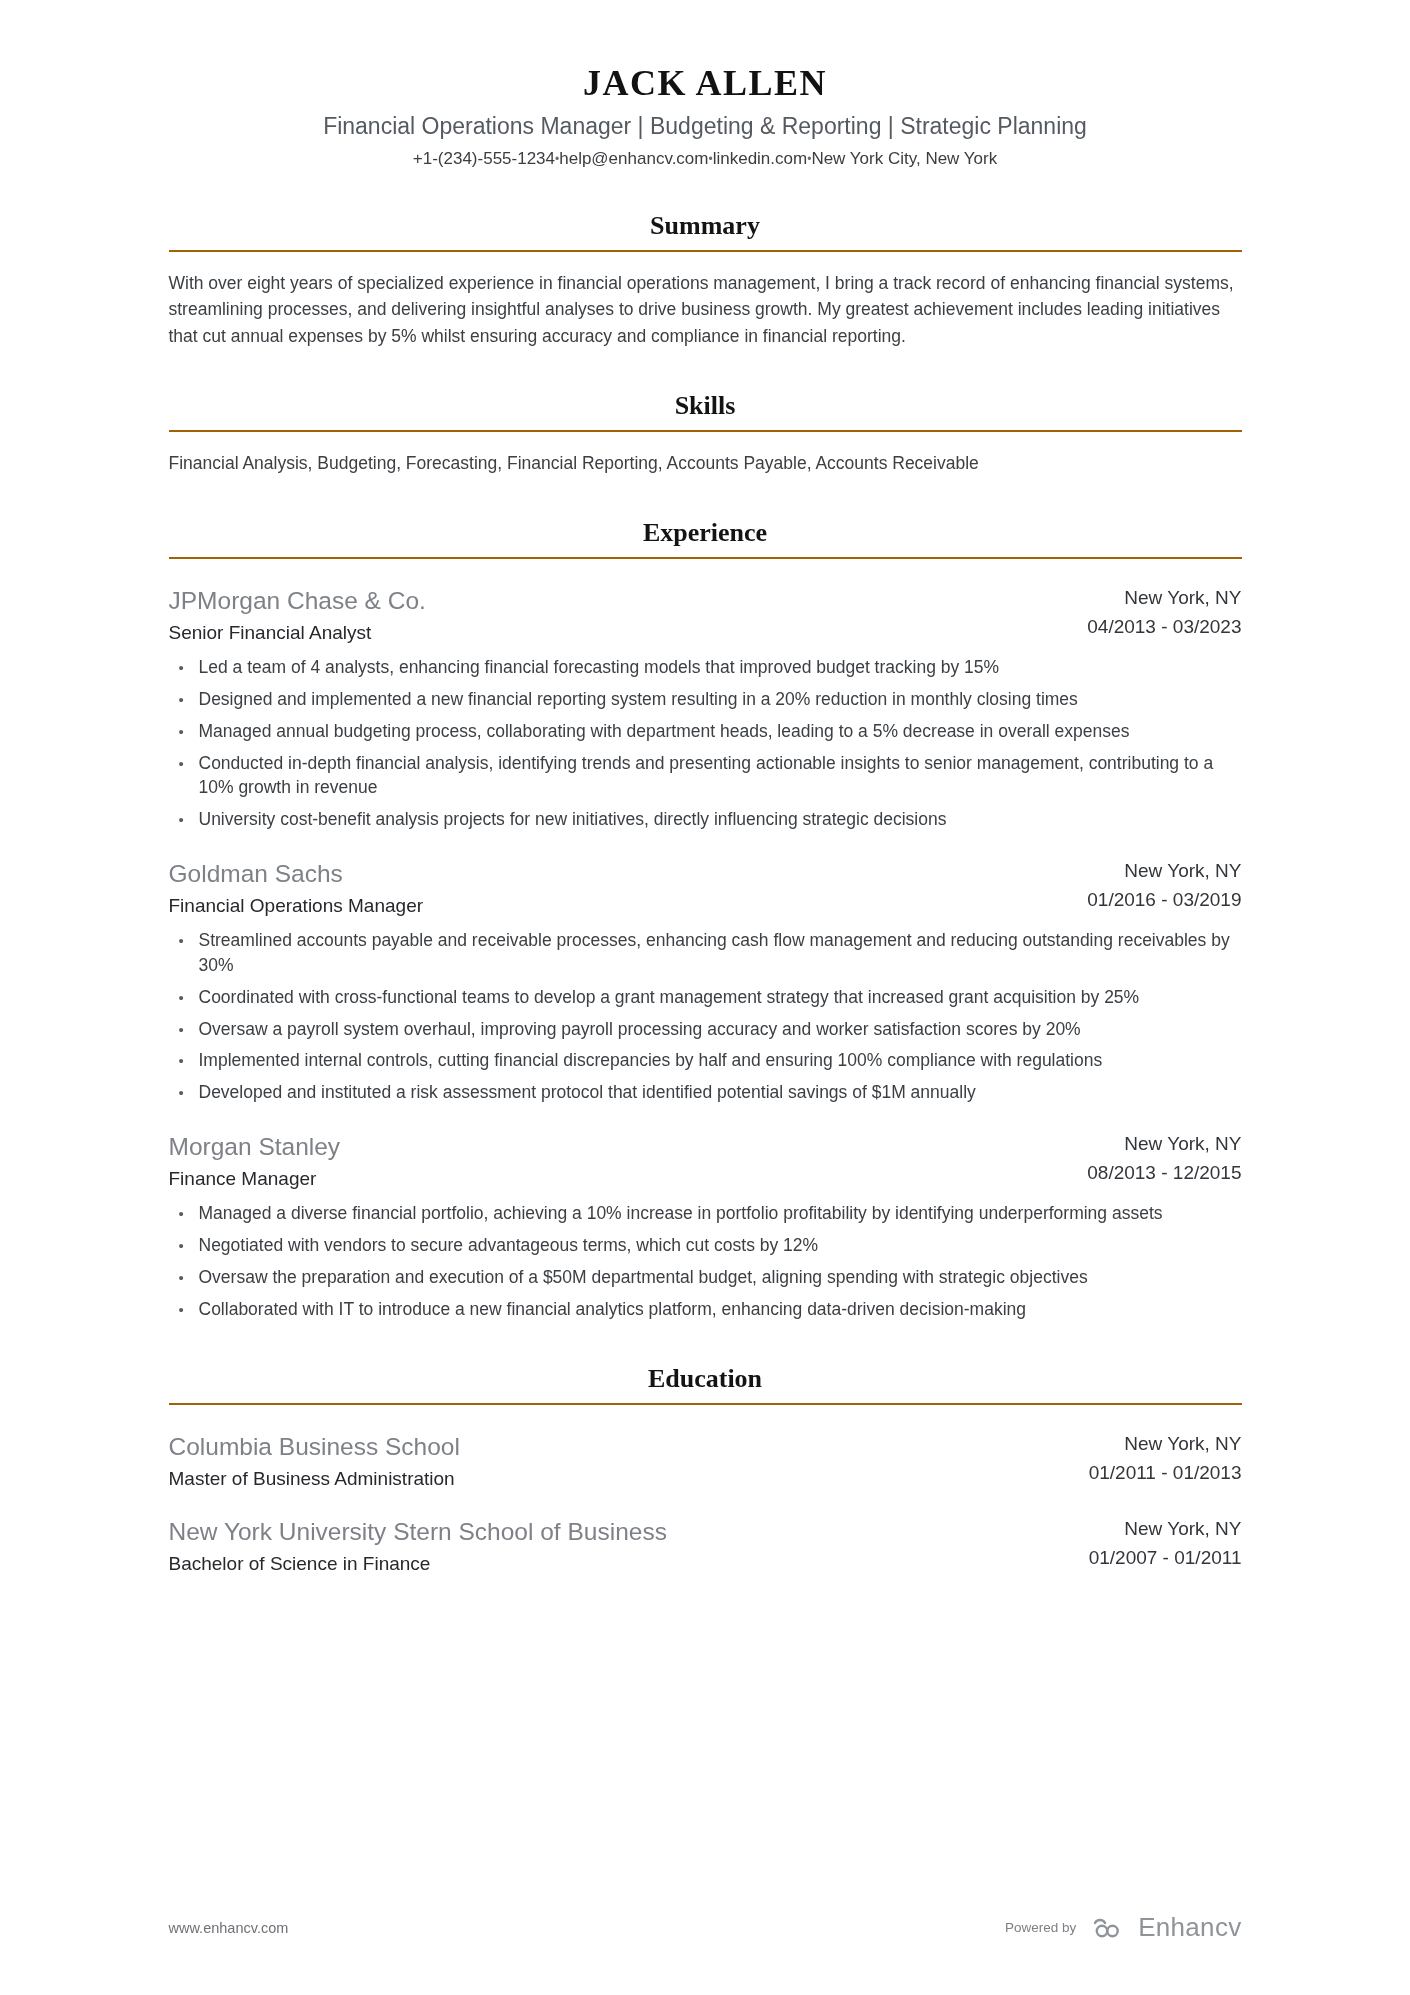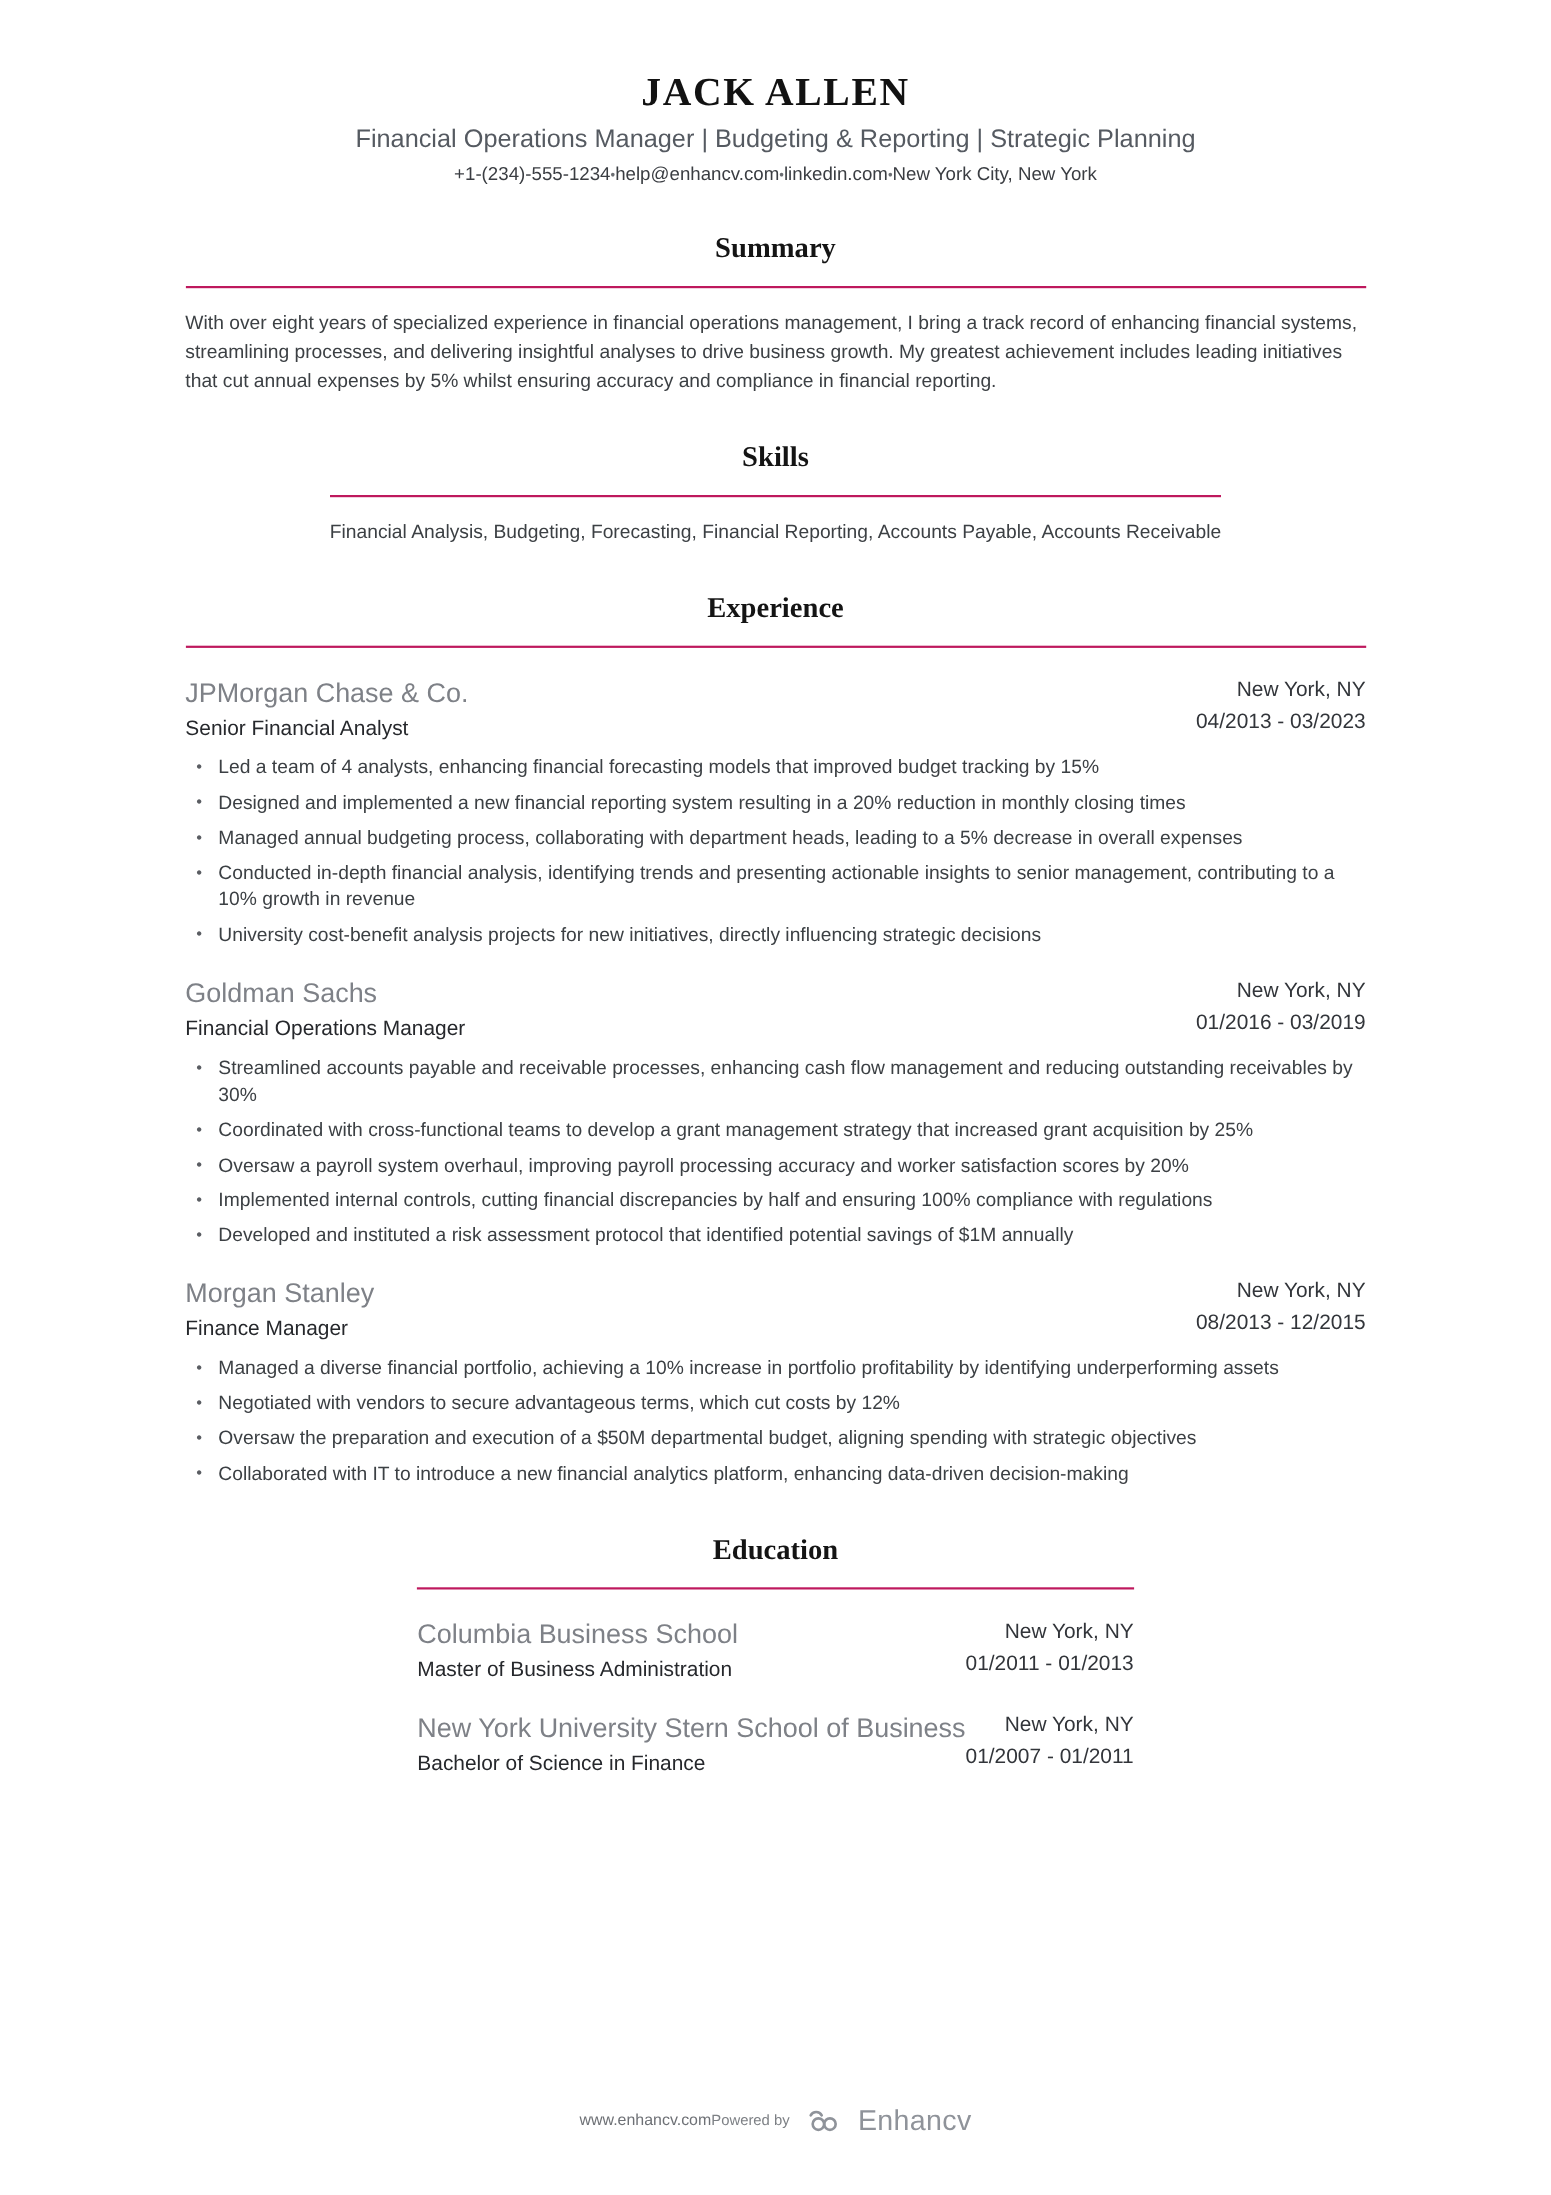--- a/index.html
+++ b/index.html
@@ -10,21 +10,20 @@
     -webkit-font-smoothing: antialiased;
   }
   .page {
     width: 1223px;
     min-height: 1995px;
     margin: 0 auto;
     background: #ffffff;
     padding: 62px 75px 52px 75px;
     display: flex;
     flex-direction: column;
-    align-items: center;
   }
 
   
   .header { text-align: center; }
   .name {
     font-family: "Liberation Serif", "DejaVu Serif", serif;
     font-size: 36px;
     font-weight: 700;
     color: #121212;
     letter-spacing: 1.5px;
@@ -47,22 +46,22 @@
   .contact .link { color: #3a3d42; text-decoration: none; cursor: pointer; }
 
   
   .section { margin-top: 42px; }
   .sec-h {
     font-family: "Liberation Serif", "DejaVu Serif", serif;
     font-size: 26px;
     font-weight: 700;
     color: #141414;
     text-align: center;
-    padding-bottom: 19px;
-    border-bottom: 2px solid #be185d;
+    padding-bottom: 9px;
+    border-bottom: 2px solid #a16207;
   }
   .sec-body {
     margin-top: 18px;
     font-size: 17.5px;
     line-height: 1.5;
     color: #3c4044;
   }
 
   
   .entry { margin-top: 10px; }

